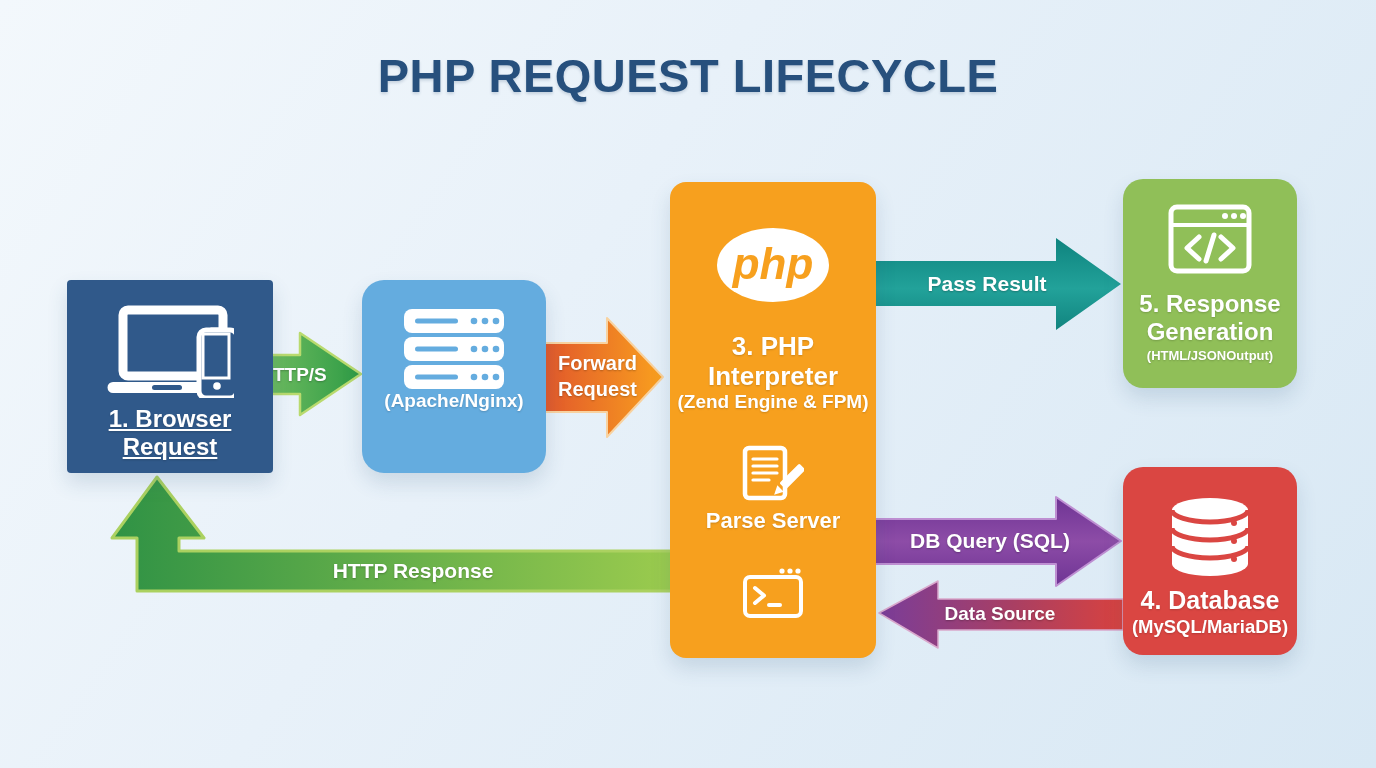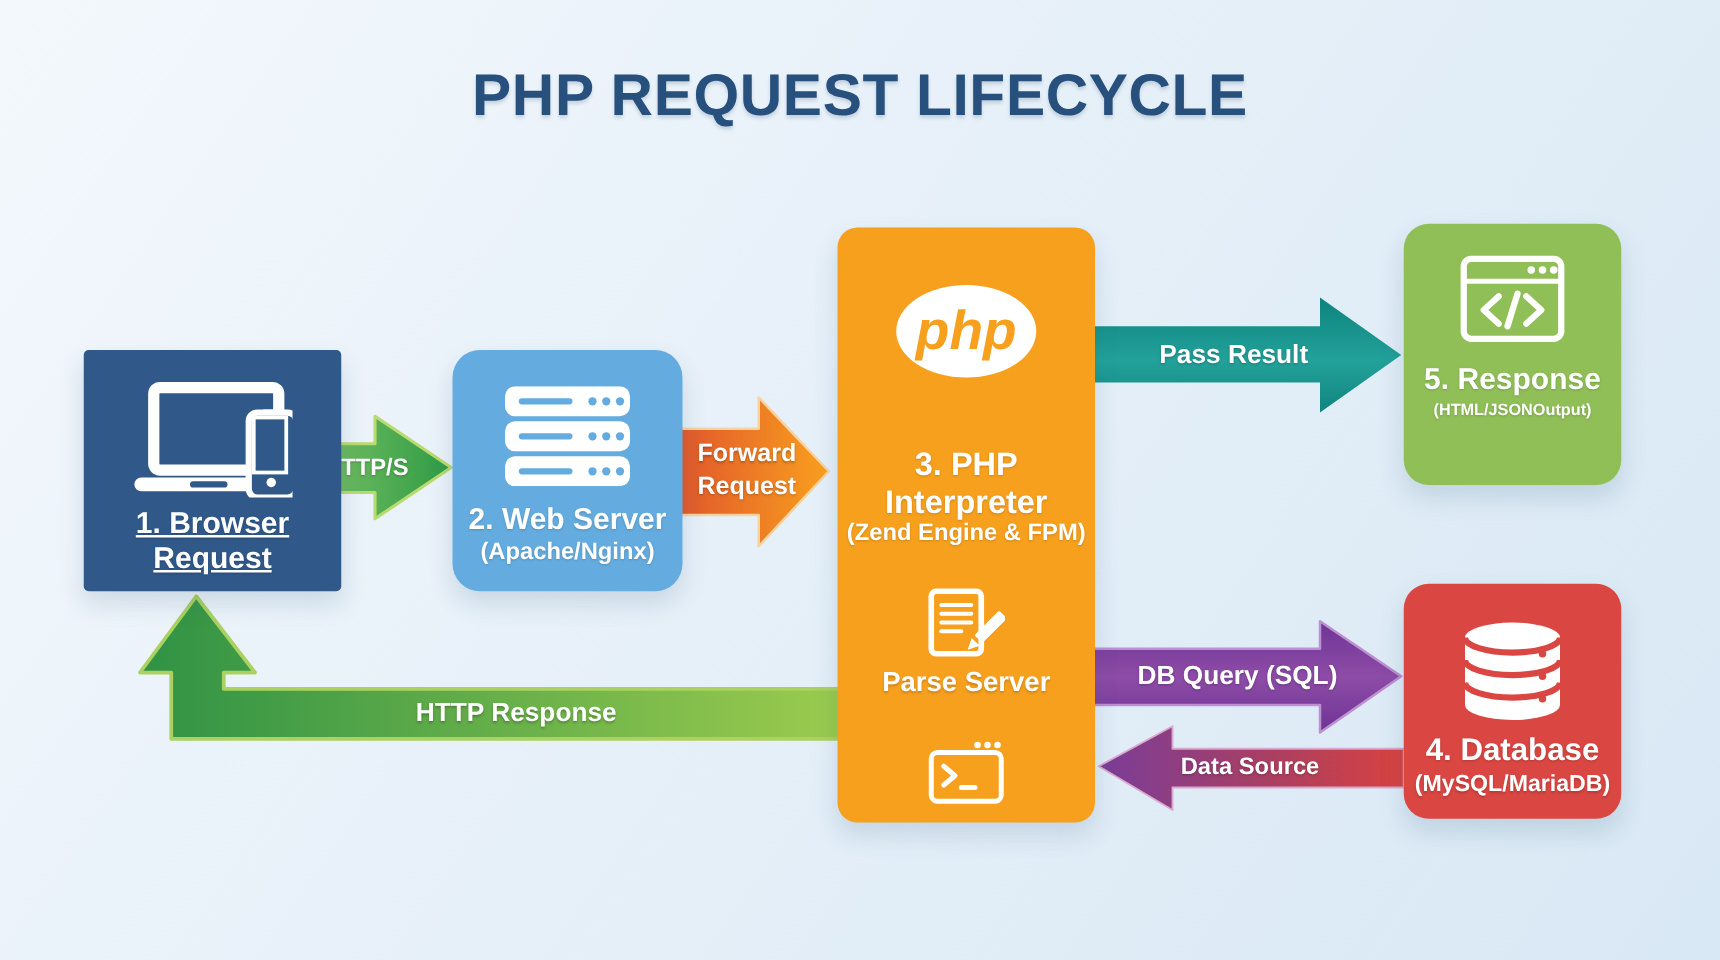--- a/index.html
+++ b/index.html
@@ -24,21 +24,21 @@
     text-shadow:0 1px 2px rgba(0,0,0,.18);line-height:1.16;}
   .browser-box{left:67px;top:280px;width:206px;height:193px;background:#30598a;border-radius:4px;text-decoration:underline;}
   .browser-box .icon{margin-top:24px;}
   .browser-box .nlabel{font-size:24px;margin-top:7px;}
   .webserver-box{left:362px;top:280px;width:184px;height:193px;background:#64acdf;border-radius:22px;}
   .webserver-box .icon{margin-top:29px;}
   .webserver-box .nlabel.main{font-size:24px;margin-top:13px;}
   .webserver-box .nlabel.sub{font-size:19px;margin-top:1px;}
   .php-box{left:670px;top:182px;width:206px;height:476px;background:#f7a01e;border-radius:16px;}
   .php-box .icon.logo{margin-top:44px;}
-  .php-box .nlabel.main{font-size:26px;margin-top:52px;}
+  .php-box .nlabel.main{font-size:26px;margin-top:27px;}
   .php-box .nlabel.sub{font-size:19px;margin-top:0;}
   .php-box .icon.doc{margin-top:32px;}
   .php-box .nlabel.step1{font-size:22px;margin-top:7px;}
   .php-box .icon.term{margin-top:33px;}
   .php-box .nlabel.step2{font-size:22px;margin-top:8px;}
   .response-box{left:1123px;top:179px;width:174px;height:209px;background:#90bf58;}
   .response-box .icon{margin-top:25px;}
   .response-box .nlabel.main{font-size:24px;margin-top:16px;}
   .response-box .nlabel.sub{font-size:13px;margin-top:2px;}
   .database-box{left:1123px;top:467px;width:174px;height:188px;background:#da4642;align-items:center;}
@@ -152,21 +152,20 @@
           <circle cx="92" cy="12" r="3.3" fill="#64acdf"></circle>
       </g>
       <g transform="translate(0,56)">
         <rect x="0" y="0" width="100" height="24" rx="8" fill="#fff"></rect>
         <rect x="11" y="9.5" width="43" height="5" rx="2.5" fill="#64acdf"></rect>
         <circle cx="70" cy="12" r="3.3" fill="#64acdf"></circle>
           <circle cx="81" cy="12" r="3.3" fill="#64acdf"></circle>
           <circle cx="92" cy="12" r="3.3" fill="#64acdf"></circle>
       </g>
     </svg>
-    <div class="nlabel main">2. Web Server</div>
     <div class="nlabel sub">(Apache/Nginx)</div>
   </div>
 
   <div class="node php-box">
     <svg class="icon logo" width="116" height="78" viewBox="0 0 116 78">
       <ellipse cx="58" cy="39" rx="56" ry="37" fill="#fff"></ellipse>
       <text x="58" y="53" text-anchor="middle" font-family="Liberation Sans, DejaVu Sans, sans-serif" font-size="44" font-weight="bold" font-style="italic" fill="#f7a01e">php</text>
     </svg>
     <div class="nlabel main">3. PHP Interpreter</div>
     <div class="nlabel sub">(Zend Engine &amp; FPM)</div>
@@ -200,20 +199,21 @@
       <circle cx="57" cy="12" r="3" fill="#fff"></circle>
         <circle cx="66" cy="12" r="3" fill="#fff"></circle>
         <circle cx="75" cy="12" r="3" fill="#fff"></circle>
       <line x1="4" y1="21" x2="80" y2="21" stroke="#fff" stroke-width="4"></line>
       <polyline points="31,33 19,44 31,55" fill="none" stroke="#fff" stroke-width="5" stroke-linecap="round" stroke-linejoin="round"></polyline>
       <line x1="38" y1="57" x2="46" y2="31" stroke="#fff" stroke-width="5" stroke-linecap="round"></line>
       <polyline points="53,33 65,44 53,55" fill="none" stroke="#fff" stroke-width="5" stroke-linecap="round" stroke-linejoin="round"></polyline>
     </svg>
     <div class="nlabel main">
       <div>5. Response</div>
+      <div>Generation</div>
     </div>
     <div class="nlabel sub">(HTML/JSONOutput)</div>
   </div>
 
   <div class="node database-box">
     <svg class="icon" width="80" height="82" viewBox="0 0 80 82">
       <path d="M2 14 a38 12 0 0 1 76 0 v54 a38 12 0 0 1 -76 0 Z" fill="#fff"></path>
       <path d="M2 14 a38 12 0 0 0 76 0" fill="none" stroke="#da4642" stroke-width="5"></path>
       <path d="M2 32 a38 12 0 0 0 76 0" fill="none" stroke="#da4642" stroke-width="5"></path>
       <path d="M2 50 a38 12 0 0 0 76 0" fill="none" stroke="#da4642" stroke-width="5"></path>

